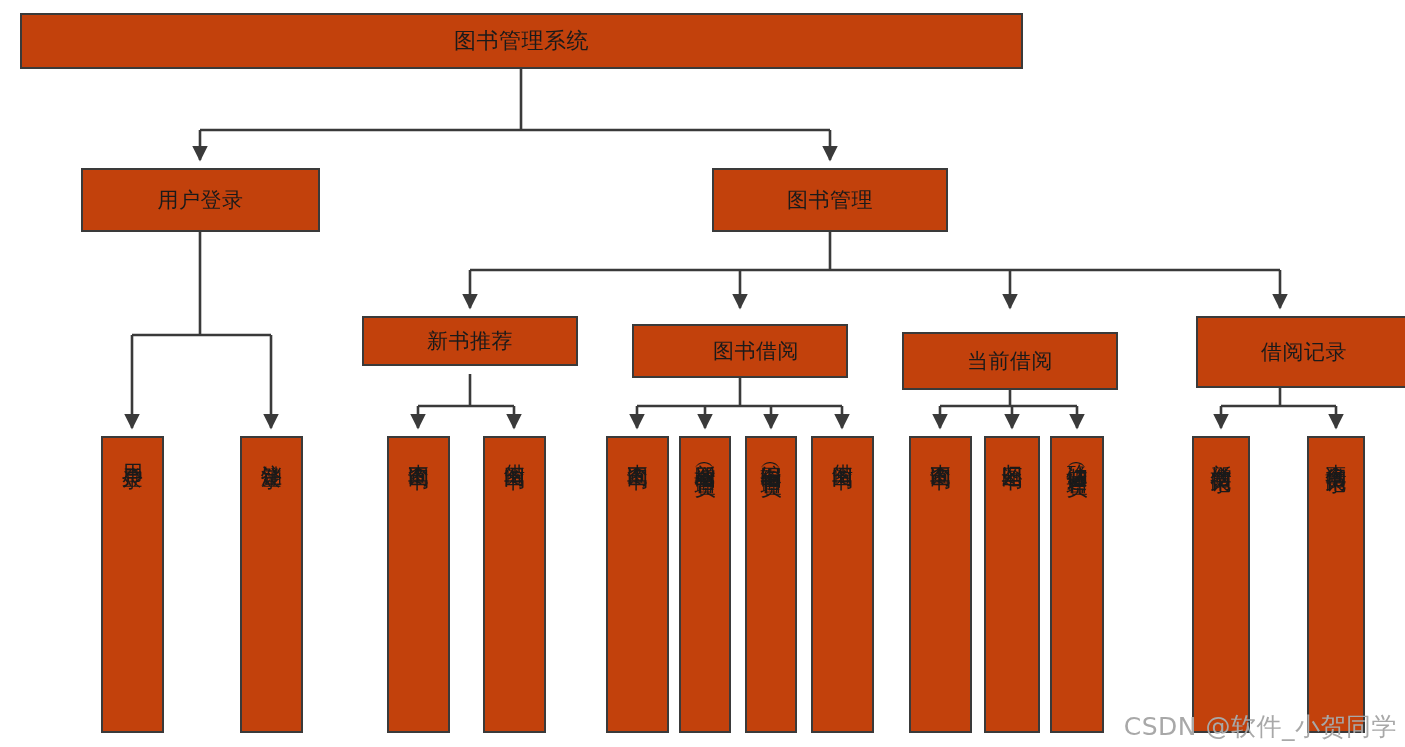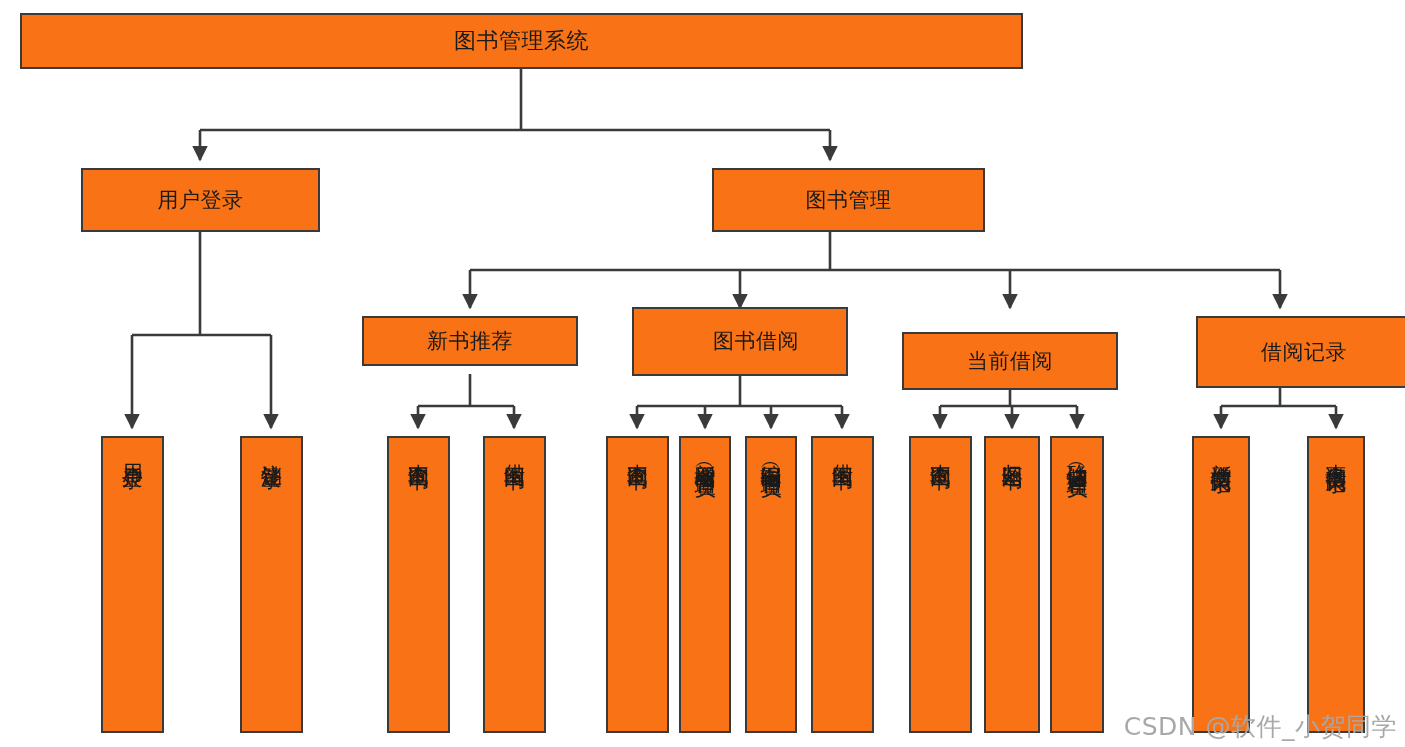--- a/index.html
+++ b/index.html
@@ -22,21 +22,21 @@
     position: absolute;
     left: 0;
     top: 0;
     width: 1405px;
     height: 747px;
     pointer-events: none;
   }
   .node {
     position: absolute;
     box-sizing: border-box;
-    background: #f97316;
+    background: #c2410c;
     border: 2px solid #3a3a3a;
     display: flex;
     align-items: center;
     justify-content: center;
     color: #1a1a1a;
     z-index: 2;
   }
   .node .label {
     display: block;
     text-align: center;
@@ -130,28 +130,28 @@
     </g>
   </svg>
 
   <div class="node horiz root" style="left:20px; top:13px; width:1003px; height:56px;">
     <span class="label">图书管理系统</span>
   </div>
 
   <div class="node horiz" style="left:81px; top:168px; width:239px; height:64px;">
     <span class="label">用户登录</span>
   </div>
-  <div class="node horiz" style="left:712px; top:168px; width:273px; height:64px;">
+  <div class="node horiz" style="left:712px; top:168px; width:236px; height:64px;">
     <span class="label">图书管理</span>
   </div>
 
   <div class="node horiz" style="left:362px; top:316px; width:216px; height:50px;">
     <span class="label">新书推荐</span>
   </div>
-  <div class="node horiz" style="left:632px; top:307px; width:216px; height:69px;padding-left:32px;">
+  <div class="node horiz" style="left:632px; top:324px; width:216px; height:54px;padding-left:32px;">
     <span class="label">图书借阅</span>
   </div>
   <div class="node horiz" style="left:902px; top:332px; width:216px; height:58px;">
     <span class="label">当前借阅</span>
   </div>
   <div class="node horiz" style="left:1172px; top:316px; width:216px; height:72px;margin-left:24px;">
     <span class="label">借阅记录</span>
   </div>
 
   <div class="node vert" style="left:101px; top:436px; width:63px; height:297px;">

